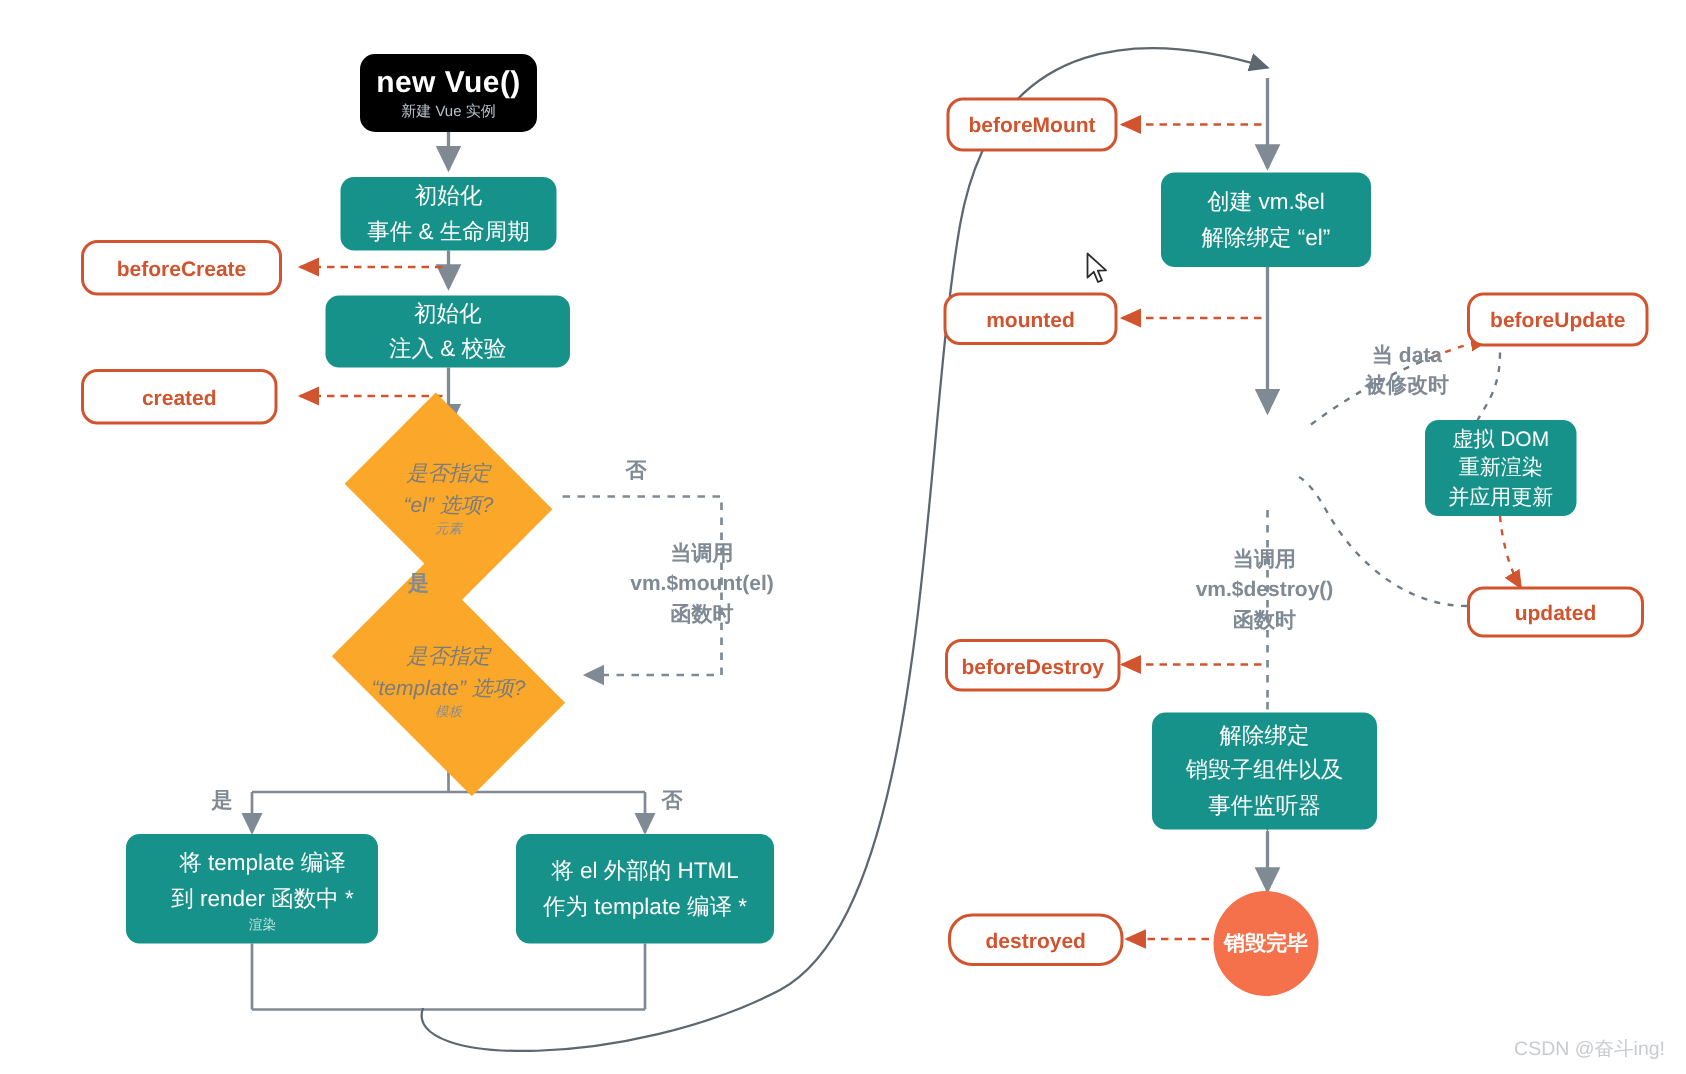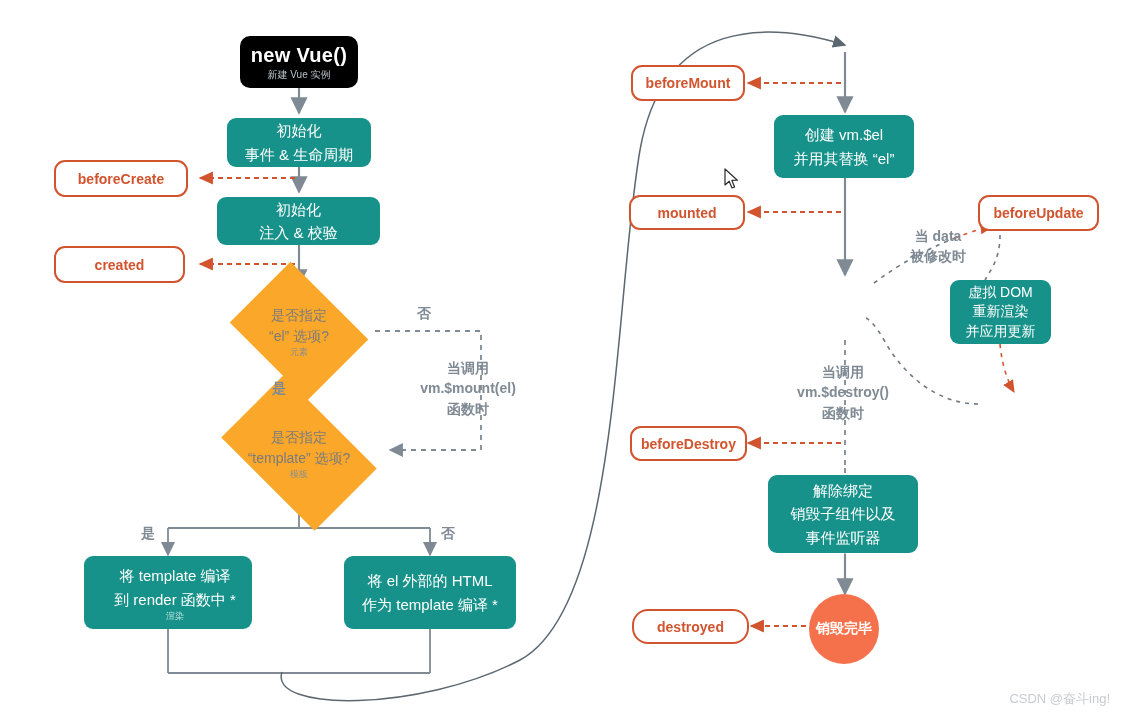--- a/index.html
+++ b/index.html
@@ -15,21 +15,21 @@
   .navy{background:#000000;border-radius:10px;color:#ffffff;}
   .navy .t1{font-size:20px;font-weight:bold;letter-spacing:.3px;line-height:1.1;}
   .navy .t2{font-size:10px;color:#b9c3cc;margin-top:3px;line-height:1.1;}
 
   
   .teal{background:#17928a;border-radius:9px;color:#ffffff;}
   .teal .t1{font-size:15px;line-height:1.55;}
   .teal .sub{font-size:9px;color:#c7e6e2;margin-top:1px;line-height:1;}
 
   
-  .diamond{position:absolute;}
+  .diamond{position:absolute;font-style:italic;}
   .diamond .shape{position:absolute;left:0;top:0;width:100%;height:100%;
      background:#fba82a;transform:rotate(45deg);}
   .diamond .lbl{position:absolute;left:0;top:0;width:100%;height:100%;
      display:flex;flex-direction:column;align-items:center;justify-content:center;
      color:#7b7b7b;font-size:14px;line-height:1.5;}
   .diamond .lbl .sub{font-size:9px;line-height:1;margin-top:1px;color:#8d8d8d;}
 
   
   .circle{border-radius:50%;background:#f4714c;color:#ffffff;}
   .circle .t1{font-size:14px;font-weight:bold;}
@@ -175,38 +175,41 @@
     <div>vm.$mount(el)</div>
     <div>函数时</div>
   </div>
 
   <div class="node hook" style="left:631px;top:65px;width:114px;height:36px;">
     <span>beforeMount</span>
   </div>
 
   <div class="node teal" style="left:774px;top:115px;width:140px;height:63px;">
     <div class="t1">创建  vm.$el</div>
-    <div class="t1">并用其替换 “el”</div>
+    <div class="t1">解除绑定 “el”</div>
   </div>
 
   <div class="node hook" style="left:629px;top:195px;width:116px;height:35px;">
     <span>mounted</span>
   </div>
 
 
   <div class="node teal" style="left:950px;top:280px;width:101px;height:64px;">
     <div class="t1" style="font-size:14px;line-height:1.4;">虚拟 DOM</div>
     <div class="t1" style="font-size:14px;line-height:1.4;">重新渲染</div>
     <div class="t1" style="font-size:14px;line-height:1.4;">并应用更新</div>
   </div>
 
   <div class="node hook" style="left:978px;top:195px;width:121px;height:36px;">
     <span>beforeUpdate</span>
   </div>
 
+  <div class="node hook" style="left:978px;top:391px;width:118px;height:34px;">
+    <span>updated</span>
+  </div>
 
   <div class="node hook" style="left:630px;top:426px;width:117px;height:35px;">
     <span>beforeDestroy</span>
   </div>
 
   <div class="node teal" style="left:768px;top:475px;width:150px;height:78px;">
     <div class="t1">解除绑定</div>
     <div class="t1">销毁子组件以及</div>
     <div class="t1">事件监听器</div>
   </div>

